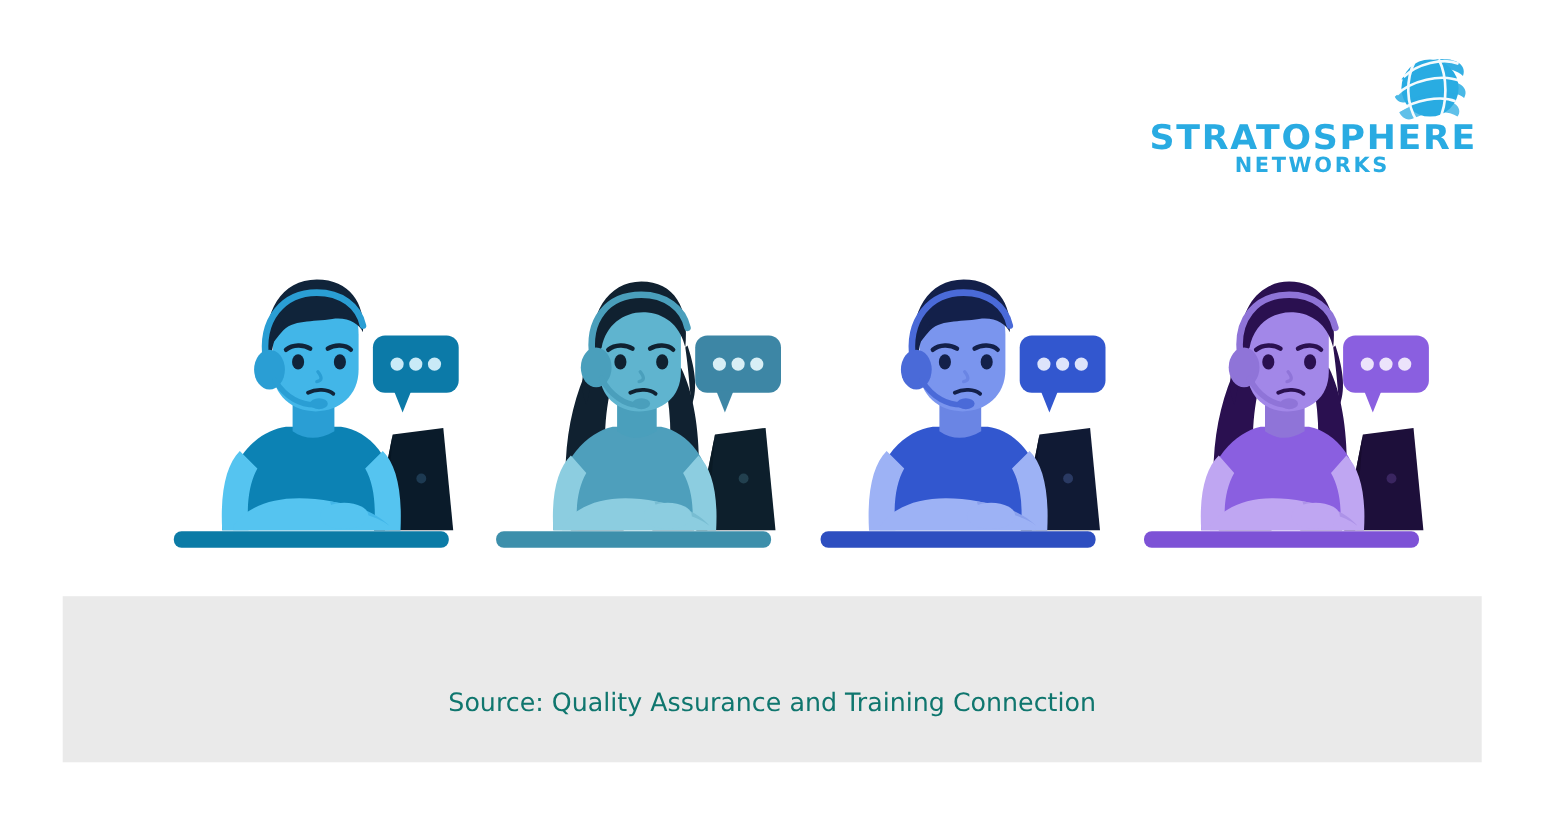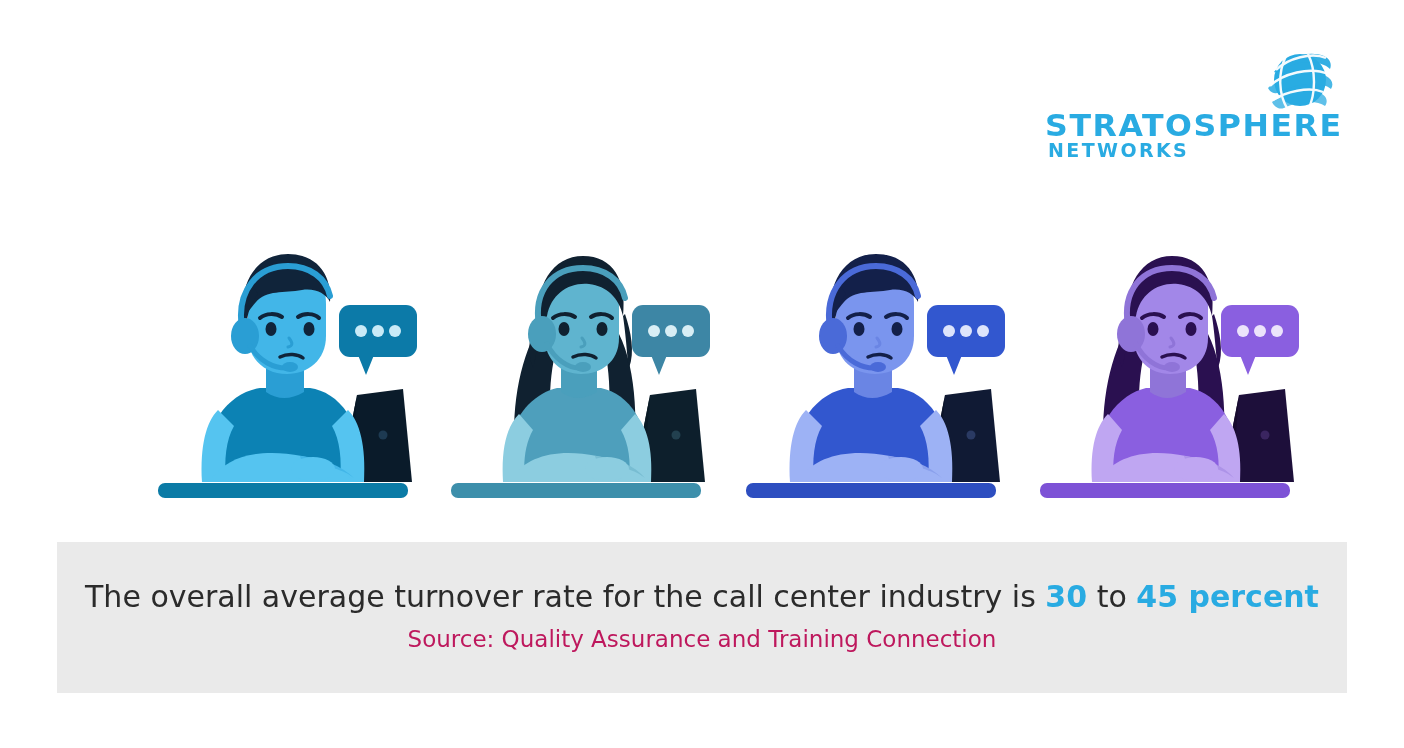--- a/index.html
+++ b/index.html
@@ -29,20 +29,21 @@
     right: 0px;
     top: 0px;
     width: 84px;
     height: 76px;
   }
   #logo-wordmark {
     position: absolute;
     left: 8px;
     top: 68px;
     width: 290px;
+    text-align: center;
   }
   .wm-main {
     display: block;
     font-family: "DejaVu Sans", sans-serif;
     font-weight: 700;
     font-size: 31px;
     letter-spacing: 1.5px;
     color: #29abe2;
     line-height: 1;
     transform: scaleX(1.02);
@@ -98,21 +99,21 @@
     color: #29abe2;
     font-weight: 700;
   }
   #caption-source {
     position: absolute;
     left: 0;
     top: 84px;
     width: 1290px;
     text-align: center;
     font-size: 23px;
-    color: #be185d;
+    color: #0f766e;
     font-family: "DejaVu Sans", sans-serif;
     white-space: nowrap;
   }
 </style>
 </head>
 <body>
 
 <div id="logo">
   <div id="logo-globe">
     <svg viewBox="0 0 84 76" width="84" height="76">
@@ -305,17 +306,14 @@
       <path d="M96 76 C90 40, 110 18, 140 18 C162 18, 178 30, 182 48" stroke="#8f74d8" stroke-width="6" fill="none" stroke-linecap="round"></path>
       <ellipse cx="99" cy="84" rx="14" ry="18" fill="#8f74d8"></ellipse>
       <path d="M104 94 C112 110, 126 118, 136 118" stroke="#8f74d8" stroke-width="5" fill="none" stroke-linecap="round"></path>
       <ellipse cx="140" cy="117" rx="8" ry="5" fill="#8f74d8"></ellipse>
     </svg>
   </div>
 
 </div>
 
 <div id="caption-banner">
-  <div id="caption-main">
-    <span>The overall average turnover rate for the call center industry is </span><span class="accent">30</span><span> to </span><span class="accent">45 percent</span>
-  </div>
   <div id="caption-source">Source: Quality Assurance and Training Connection</div>
 </div>
 
 </body></html>

